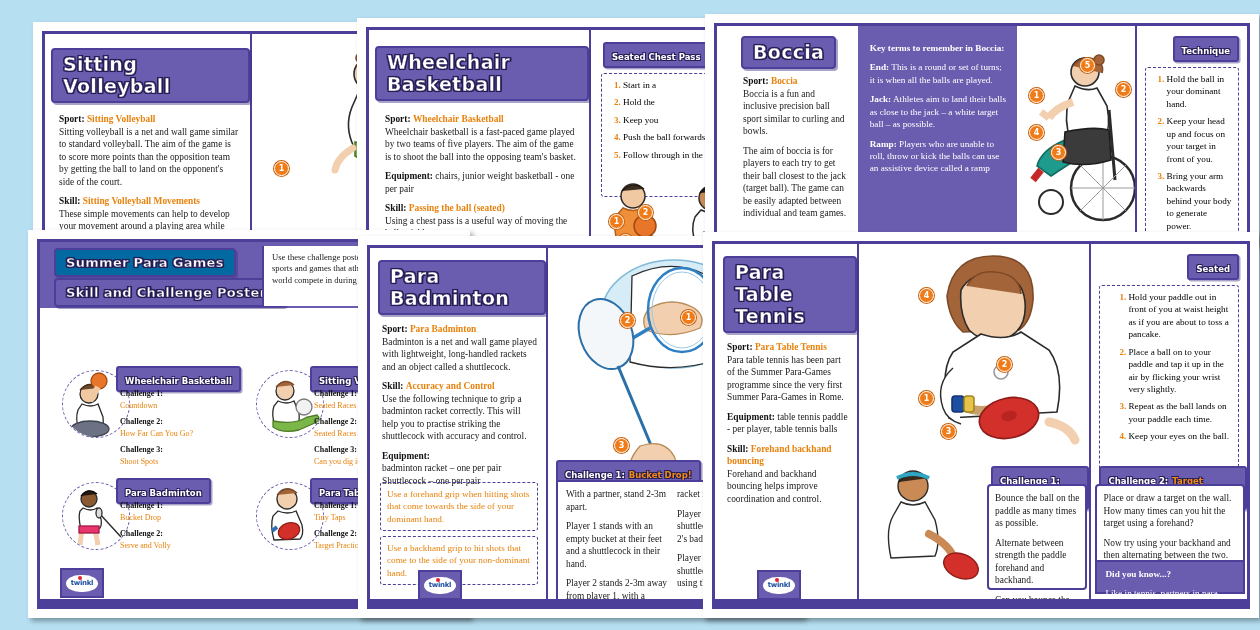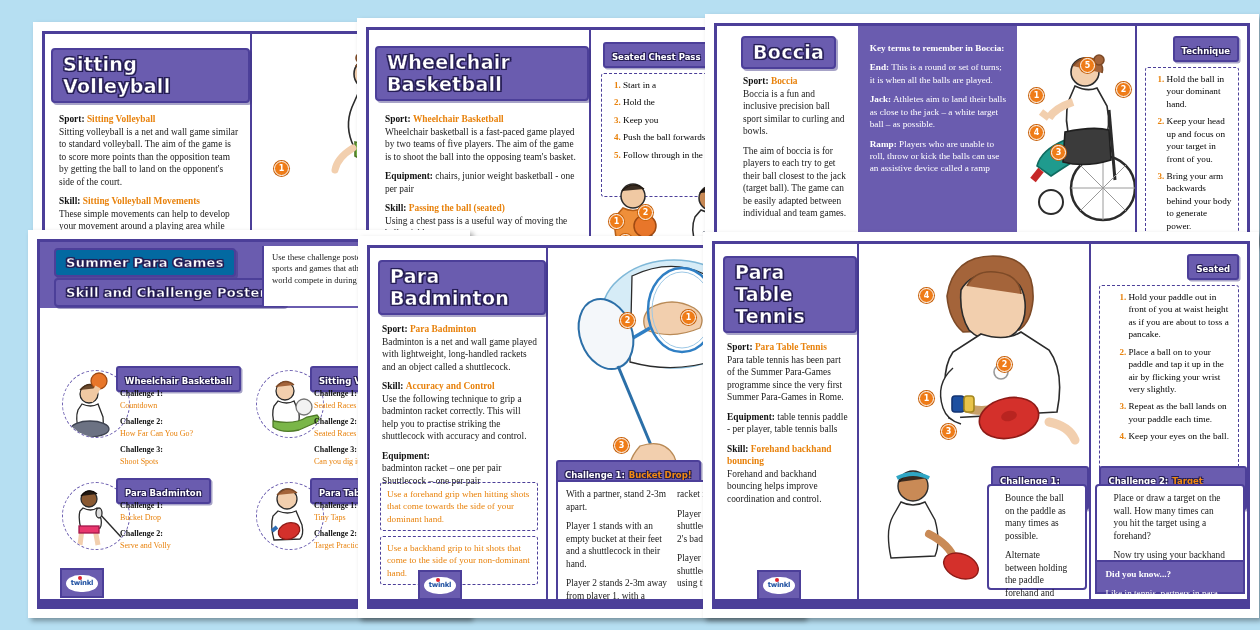--- a/index.html
+++ b/index.html
@@ -95,21 +95,21 @@
   ol.steps li::marker{color:#e8820c;font-weight:bold;font-size:9px;}
 
   .note-orange{
     color:#e8820c;font-size:9.2px;line-height:1.35;
     font-family:"Liberation Serif",serif;
   }
 
   
   .tcard{
     border:2px solid #4c3f99;border-radius:4px;background:#fff;
-    padding:6px 16px;
+    padding:6px 6px;
   }
 
   
   .twinkl{
     position:absolute;
     width:40px;height:26px;
     background:#6a5caf;border:2px solid #4c3f99;
     display:flex;align-items:center;justify-content:center;
   }
   .twinkl .cloud{
@@ -625,21 +625,21 @@
             </g>
           </svg>
 
           <div class="subbanner" style="position:absolute;left:132px;top:222px;">
             <span class="t">Challenge 1:</span>
             <span class="t orange">Tiny Taps</span>
           </div>
           <div class="tcard" style="position:absolute;left:128px;top:240px;right:2px;bottom:16px;">
             <div class="body-txt">
               <p>Bounce the ball on the paddle as many times as possible.</p>
-              <p>Alternate between holding the paddle forehand and backhand.</p>
+              <p>Alternate between strength the paddle forehand and backhand.</p>
               <p>Can you bounce the ball with your right hand and then your left hand?</p>
             </div>
           </div>
         </div>
 
         <div class="col" style="flex:1;position:relative;border-left:2px solid #4c3f99;padding:10px 8px 0 8px;">
           <div class="subbanner" style="margin-left:88px;">
             <span class="t">Seated</span>
           </div>
           <div class="dashed" style="margin-top:5px;height:188px;overflow:hidden;">

